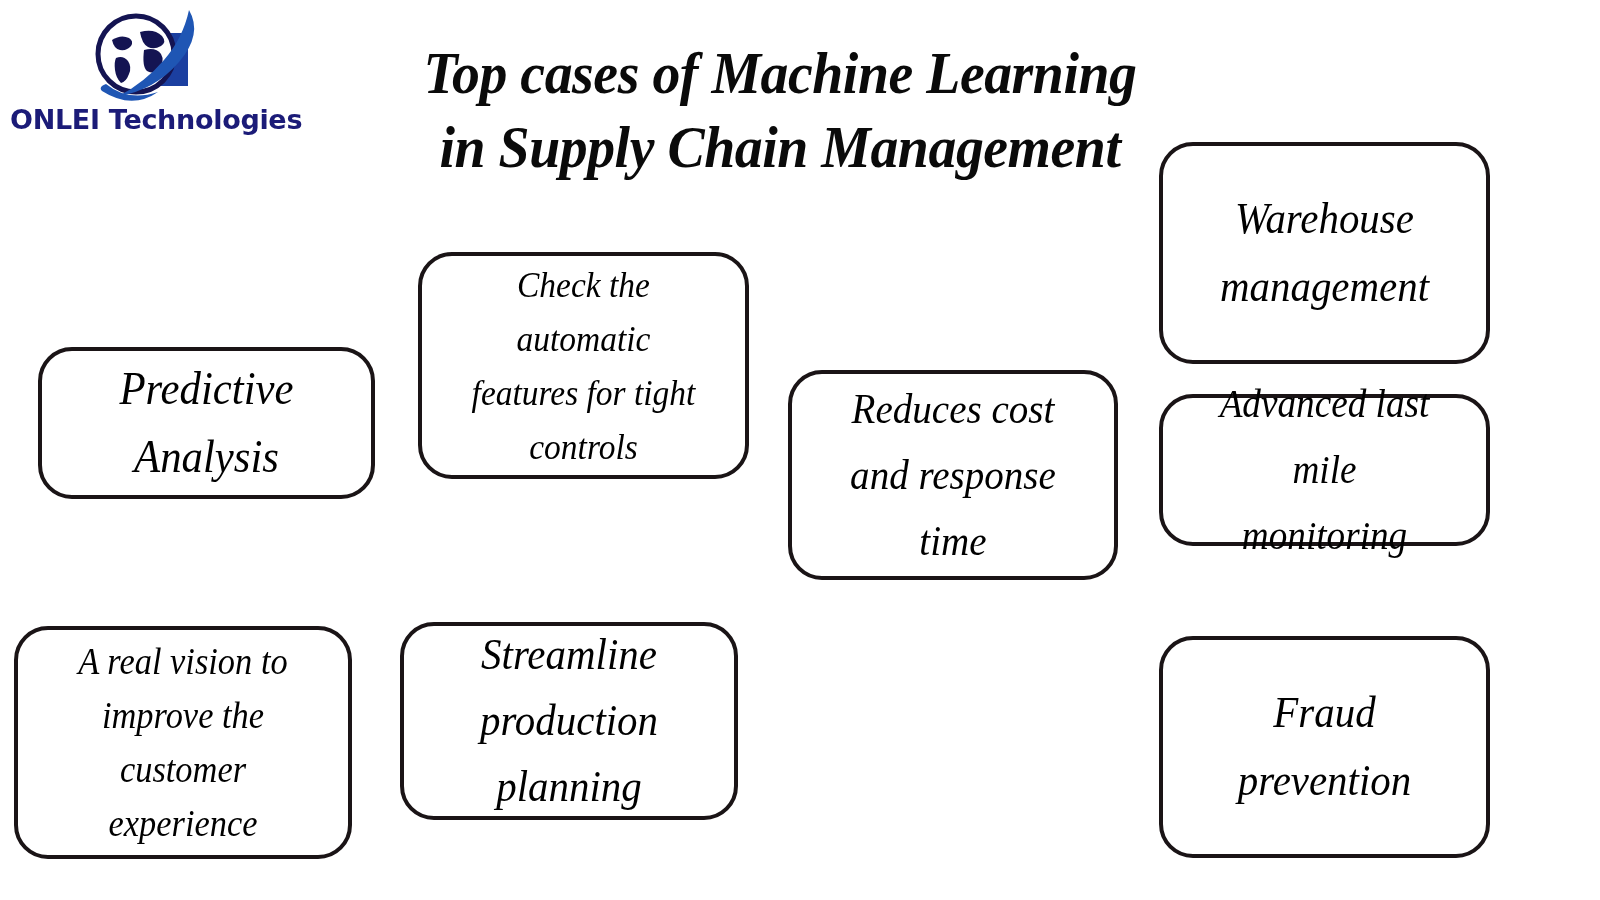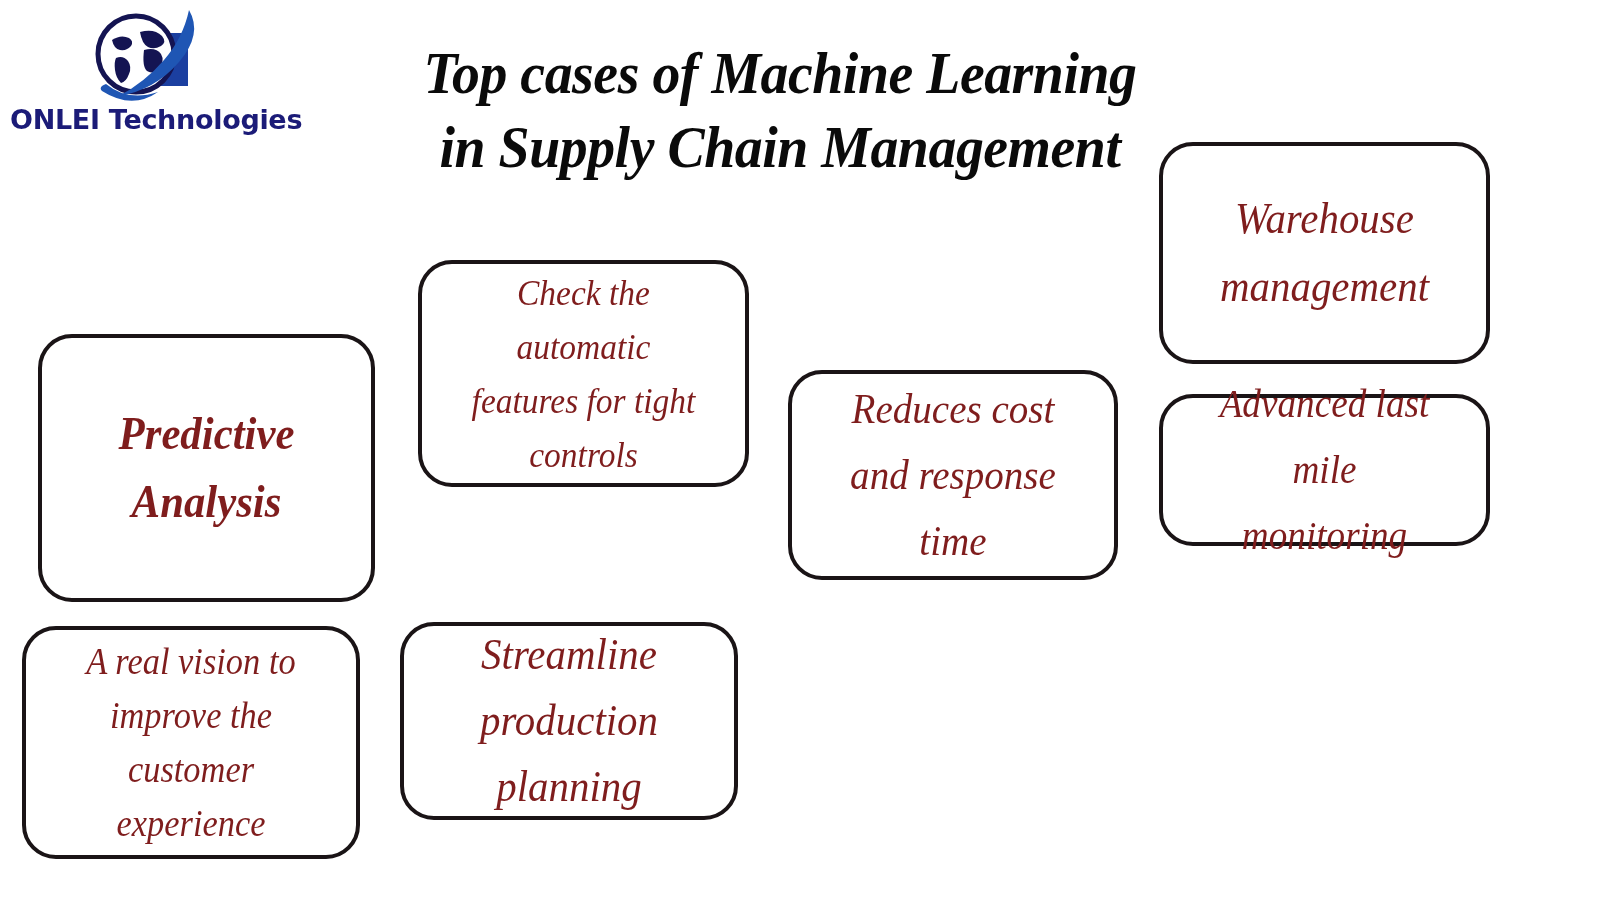--- a/index.html
+++ b/index.html
@@ -70,50 +70,50 @@
   .box {
     position: absolute;
     box-sizing: border-box;
     background: #ffffff;
     border: 4px solid #1a1416;
     border-radius: 34px;
     display: flex;
     align-items: center;
     justify-content: center;
     text-align: center;
-    color: #7f1d1d;
+    color: #000000;
     font-family: "Liberation Serif", serif;
     font-style: italic;
     font-weight: normal;
     padding: 4px 10px;
   }
   .box .txt {
     display: block;
     width: 100%;
     transform: scaleX(0.93);
   }
   .box .ln { display: block; white-space: nowrap; }
 
   
-  #box-predictive      { left: 38px;   top: 334px; width: 337px; height: 268px; font-weight: bold; }
+  #box-predictive      { left: 38px;   top: 347px; width: 337px; height: 152px; }
   #box-predictive .txt { font-size: 46px; line-height: 68px; }
 
-  #box-check           { left: 418px;  top: 252px; width: 331px; height: 227px; margin-top: 8px; }
+  #box-check           { left: 418px;  top: 252px; width: 331px; height: 227px; }
   #box-check .txt      { font-size: 36px; line-height: 54px; }
 
   #box-reduces         { left: 788px;  top: 370px; width: 330px; height: 210px; }
   #box-reduces .txt    { font-size: 42px; line-height: 66px; }
 
   #box-warehouse       { left: 1159px; top: 142px; width: 331px; height: 222px; }
   #box-warehouse .txt  { font-size: 44px; line-height: 68px; }
 
   #box-advanced        { left: 1159px; top: 394px; width: 331px; height: 152px; }
   #box-advanced .txt   { font-size: 40px; line-height: 66px; }
 
-  #box-vision          { left: 14px;   top: 626px; width: 338px; height: 233px; margin-left: 8px; }
+  #box-vision          { left: 14px;   top: 626px; width: 338px; height: 233px; }
   #box-vision .txt     { font-size: 37px; line-height: 54px; }
 
   #box-streamline      { left: 400px;  top: 622px; width: 338px; height: 198px; }
   #box-streamline .txt { font-size: 44px; line-height: 66px; }
 
   #box-reduction       { left: 788px;  top: 622px; width: 330px; height: 237px; }
   #box-reduction .txt  { font-size: 42px; line-height: 66px; }
 
   #box-fraud           { left: 1159px; top: 636px; width: 331px; height: 222px; }
   #box-fraud .txt      { font-size: 44px; line-height: 68px; }
@@ -198,14 +198,20 @@
 
   <div class="box" id="box-streamline">
     <span class="txt">
       <span class="ln">Streamline</span>
       <span class="ln">production</span>
       <span class="ln">planning</span>
     </span>
   </div>
 
 
+  <div class="box" id="box-fraud">
+    <span class="txt">
+      <span class="ln">Fraud</span>
+      <span class="ln">prevention</span>
+    </span>
+  </div>
 
 </div>
 
 </body></html>

